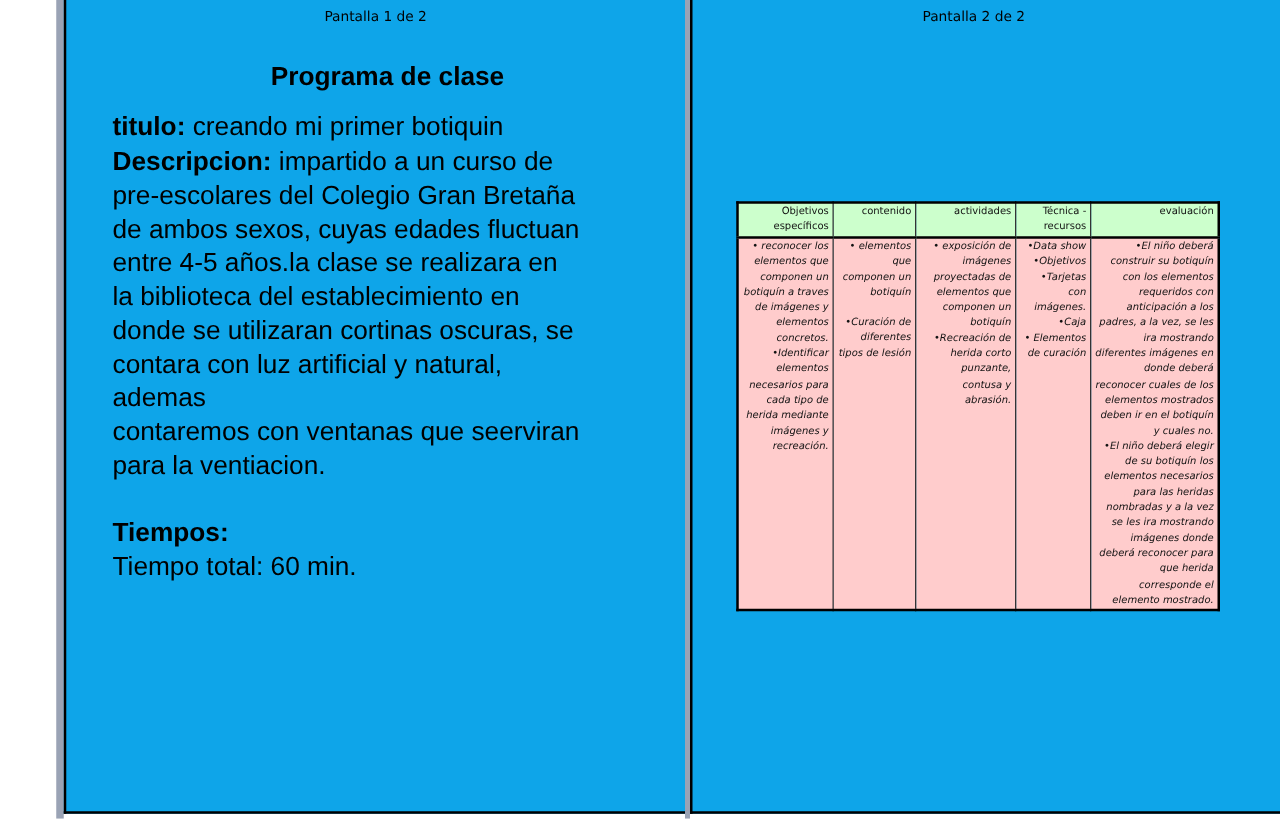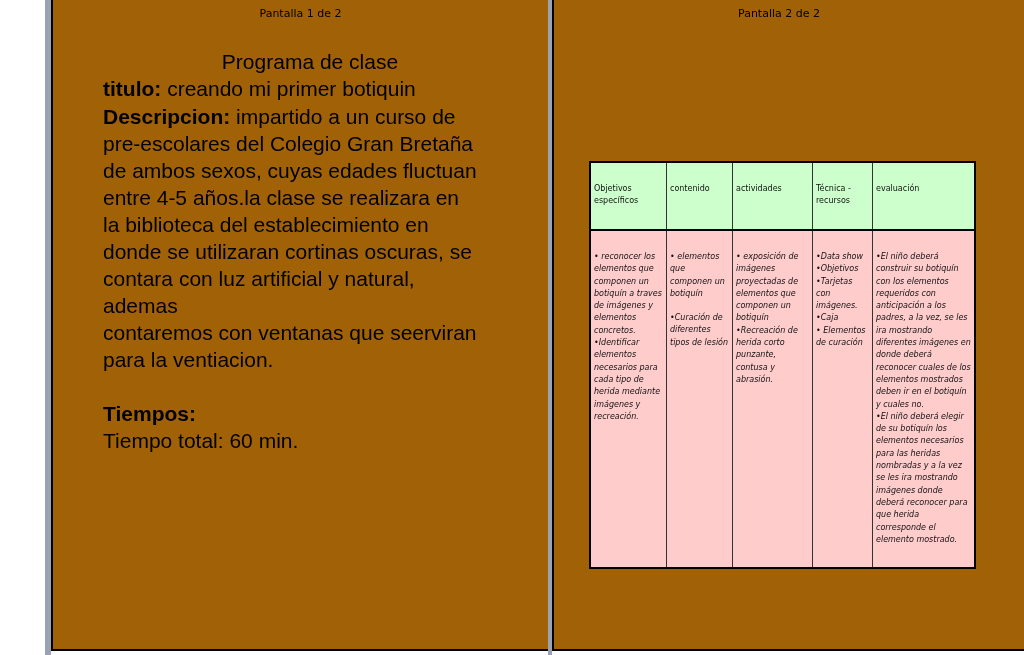--- a/index.html
+++ b/index.html
@@ -5,50 +5,50 @@
   html, body { margin:0; padding:0; }
   body {
     width:1024px; height:655px; background:#ffffff; position:relative; overflow:hidden;
     font-family:"Liberation Sans", sans-serif;
   }
   .gutter-bar {
     position:absolute; left:45px; top:0; width:6px; height:655px;
     background:#9aa3b5;
   }
   .page {
-    position:absolute; top:0; height:649px; background:#a16207;
+    position:absolute; top:0; height:649px; background:#0ea5e9;
     border:2px solid #000; border-top:none;
   }
   .page-left { left:51px; width:495px; }
   .divider-bar {
     position:absolute; left:548px; top:0; width:4px; height:655px; background:#9aa3b5;
   }
   .page-right { left:552px; width:480px; border-right:none; }
   .page-label {
     position:absolute; top:7px; left:0; right:0; text-align:center;
     font-size:11px; color:#000; font-family:"DejaVu Sans", sans-serif;
   }
   .page-right .page-label { right:30px; }
   .content {
     position:absolute; left:37px; top:48px; width:440px;
     font-size:21px; line-height:27px; color:#000;
   }
-  .title { text-align:center; font-weight:normal; font-size:21px; margin-bottom:0; }
+  .title { text-align:center; font-weight:bold; font-size:21px; margin-bottom:13px; }
   .b { font-weight:bold; }
-  .line { white-space:pre;margin-left:13px; }
+  .line { white-space:pre; }
   .spacer { height:27px; }
 
   table.plan {
     position:absolute; left:35px; top:161px; border-collapse:collapse;
     font-family:"DejaVu Sans", sans-serif; font-size:8px; line-height:12.3px; color:#111;
     border:2px solid #000;
   }
   table.plan td, table.plan th {
-    border:1px solid #333; vertical-align:top; text-align:left; font-weight:normal;
-    padding:20px 3px;
+    border:1px solid #333; vertical-align:top; text-align:right; font-weight:normal;
+    padding:0 3px;
   }
   table.plan th { background:#ccffcc; height:26px; border-bottom:2px solid #000;}
   table.plan td { background:#ffcccc; height:296px; }
   .item { display:block;font-style:italic; }
   .gap { display:block; height:12px; }
 </style>
 </head>
 <body>
 
 <div class="gutter-bar"></div>

